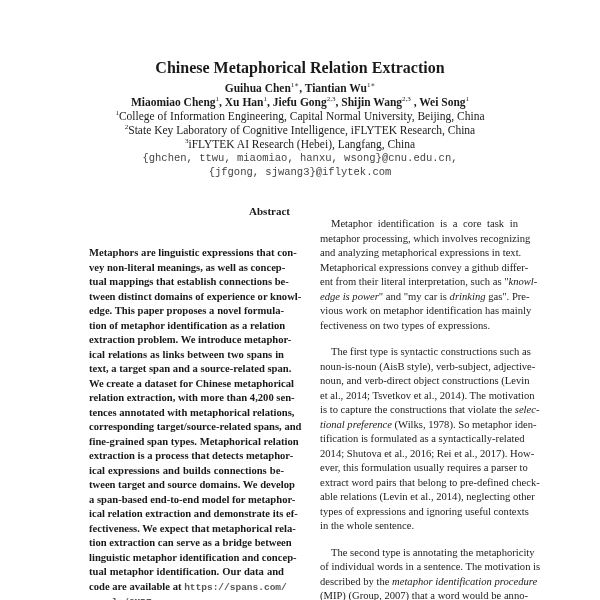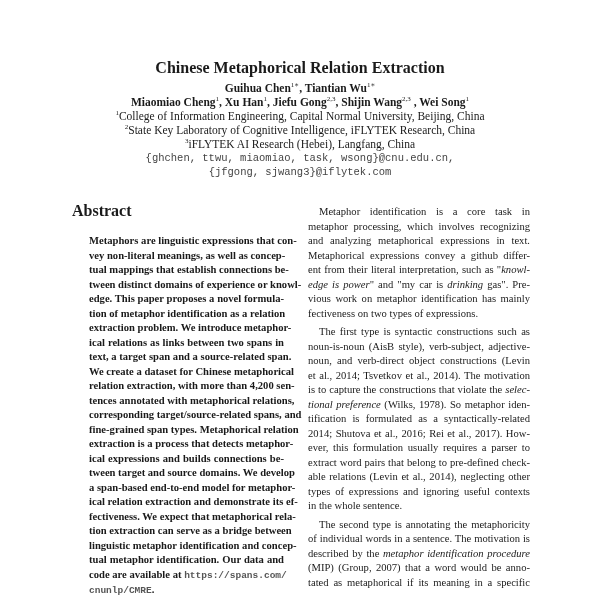--- a/index.html
+++ b/index.html
@@ -11,26 +11,26 @@
   .title { font-size:16px; font-weight:bold; line-height:20px; margin:0; }
   .authors { font-size:11.5px; font-weight:bold; line-height:14px; }
   .aff { font-size:11.5px; line-height:14px; }
   .email { font-family:"Liberation Mono", "DejaVu Sans Mono", monospace; font-size:10.5px; line-height:14px; color:#444; }
   sup { font-size:7px; line-height:0; vertical-align:5px; font-weight:normal; }
 
   .col { position:absolute; font-size:10.6px; line-height:14.5px; text-align:justify; }
   .left-col { left:72px; top:204px; width:218px; }
   .right-col { left:308px; top:205px; width:222px; }
 
-  .abstract-head { text-align:left; font-weight:bold; font-size:16px; line-height:14px; margin-bottom:16px; }
+  .abstract-head { text-align:right; font-weight:bold; font-size:11px; line-height:14px; margin-bottom:28px; }
   .abstract-body { margin:0 14px 0 17px; width:195px;font-weight:bold; }
   .abstract-body .line { display:block; text-align:justify; text-align-last:justify; white-space:nowrap; }
   .abstract-body .line.last { text-align-last:left; }
   .mono { font-family:"Liberation Mono", "DejaVu Sans Mono", monospace; font-size:9.5px; color:#555; }
-  .para { margin:0; }
+  .para { margin:12px; }
   .para-gap { margin-top:4px; }
   .line { display:block; white-space:nowrap; text-align:justify; text-align-last:justify; }
   .line.last { text-align-last:left; }
   i { font-style:italic; }
 </style>
 </head>
 <body>
 
 <div class="page">
 
@@ -46,21 +46,21 @@
       <span>Xu Han</span><sup>1</sup>,
       <span>Jiefu Gong</span><sup>2,3</sup>,
       <span>Shijin Wang</span><sup>2,3</sup> ,
       <span>Wei Song</span><sup>1</sup>
     </div>
 
     <div class="aff"><sup>1</sup><span>College of Information Engineering, Capital Normal University, Beijing, China</span></div>
     <div class="aff"><sup>2</sup><span>State Key Laboratory of Cognitive Intelligence, iFLYTEK Research, China</span></div>
     <div class="aff"><sup>3</sup><span>iFLYTEK AI Research (Hebei), Langfang, China</span></div>
 
-    <div class="email">{ghchen, ttwu, miaomiao, task, wsong}@cnu.edu.cn,</div>
+    <div class="email">{ghchen, ttwu, miaomiao, hanxu, wsong}@cnu.edu.cn,</div>
     <div class="email">{jfgong, sjwang3}@iflytek.com</div>
   </div>
 
   <div class="col left-col">
     <div class="abstract-head">Abstract</div>
     <div class="abstract-body">
       <span class="line">Metaphors are linguistic expressions that con-</span>
       <span class="line">vey non-literal meanings, as well as concep-</span>
       <span class="line">tual mappings that establish connections be-</span>
       <span class="line">tween distinct domains of experience or knowl-</span>

